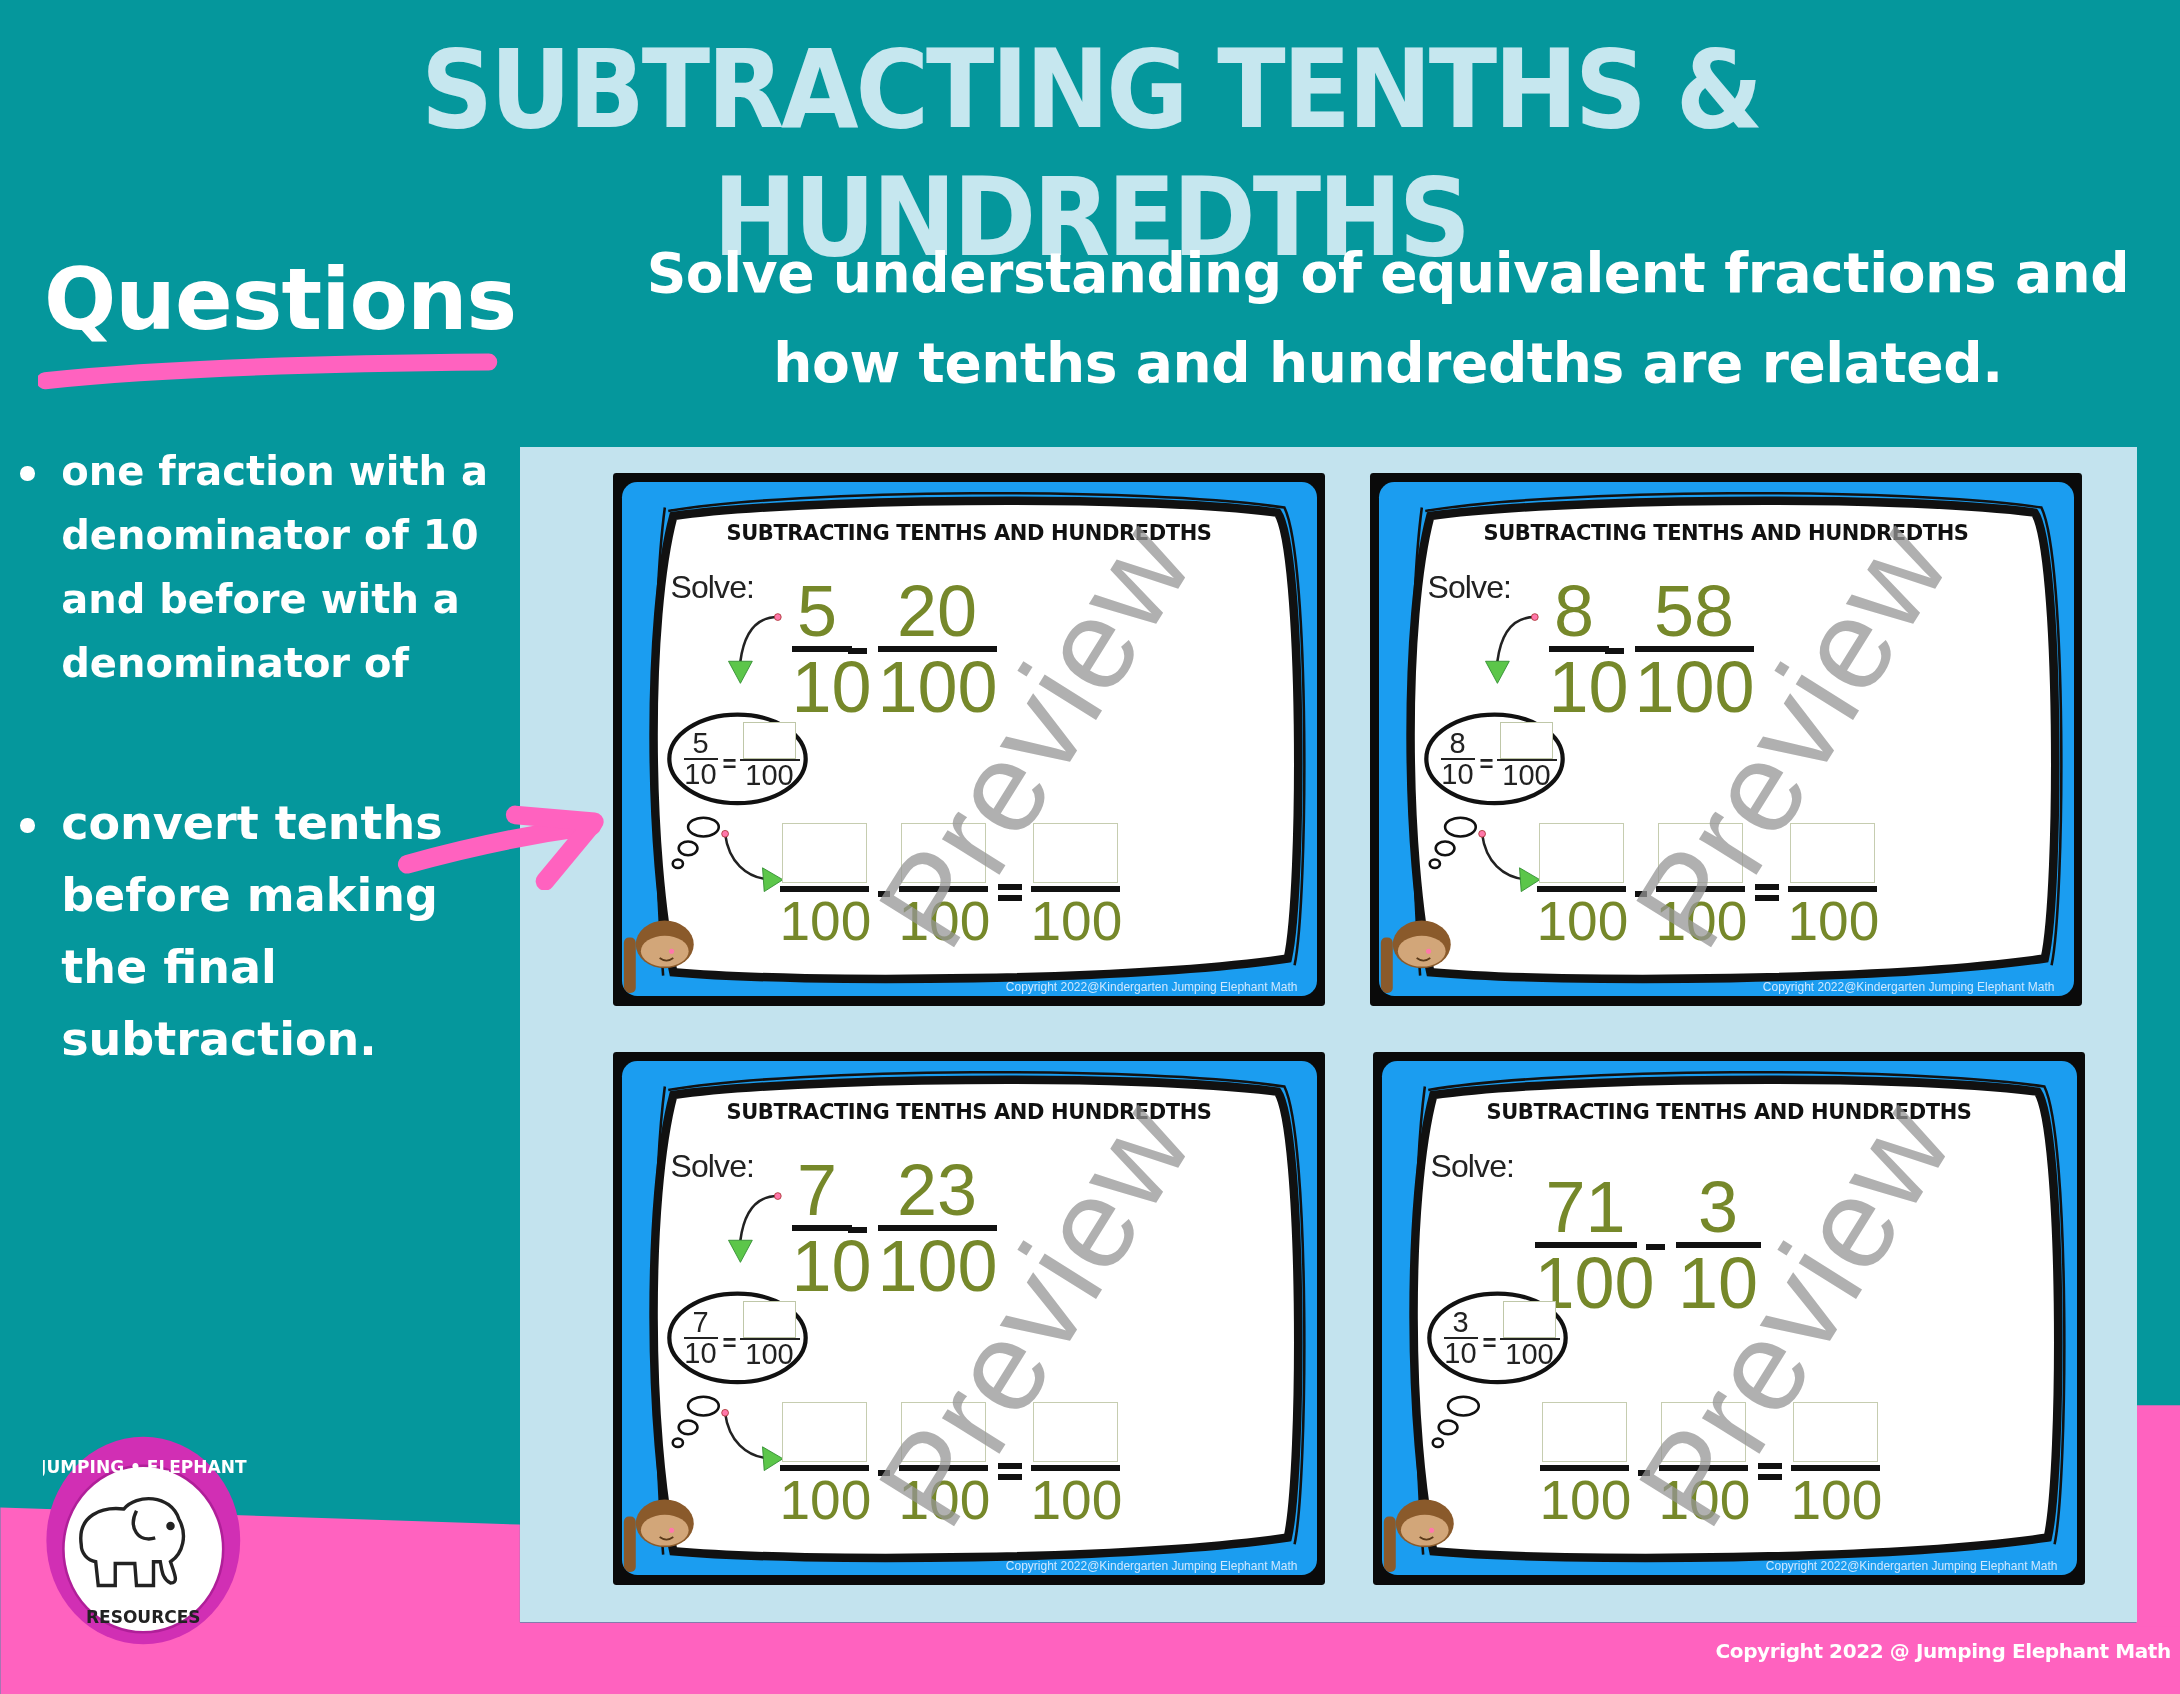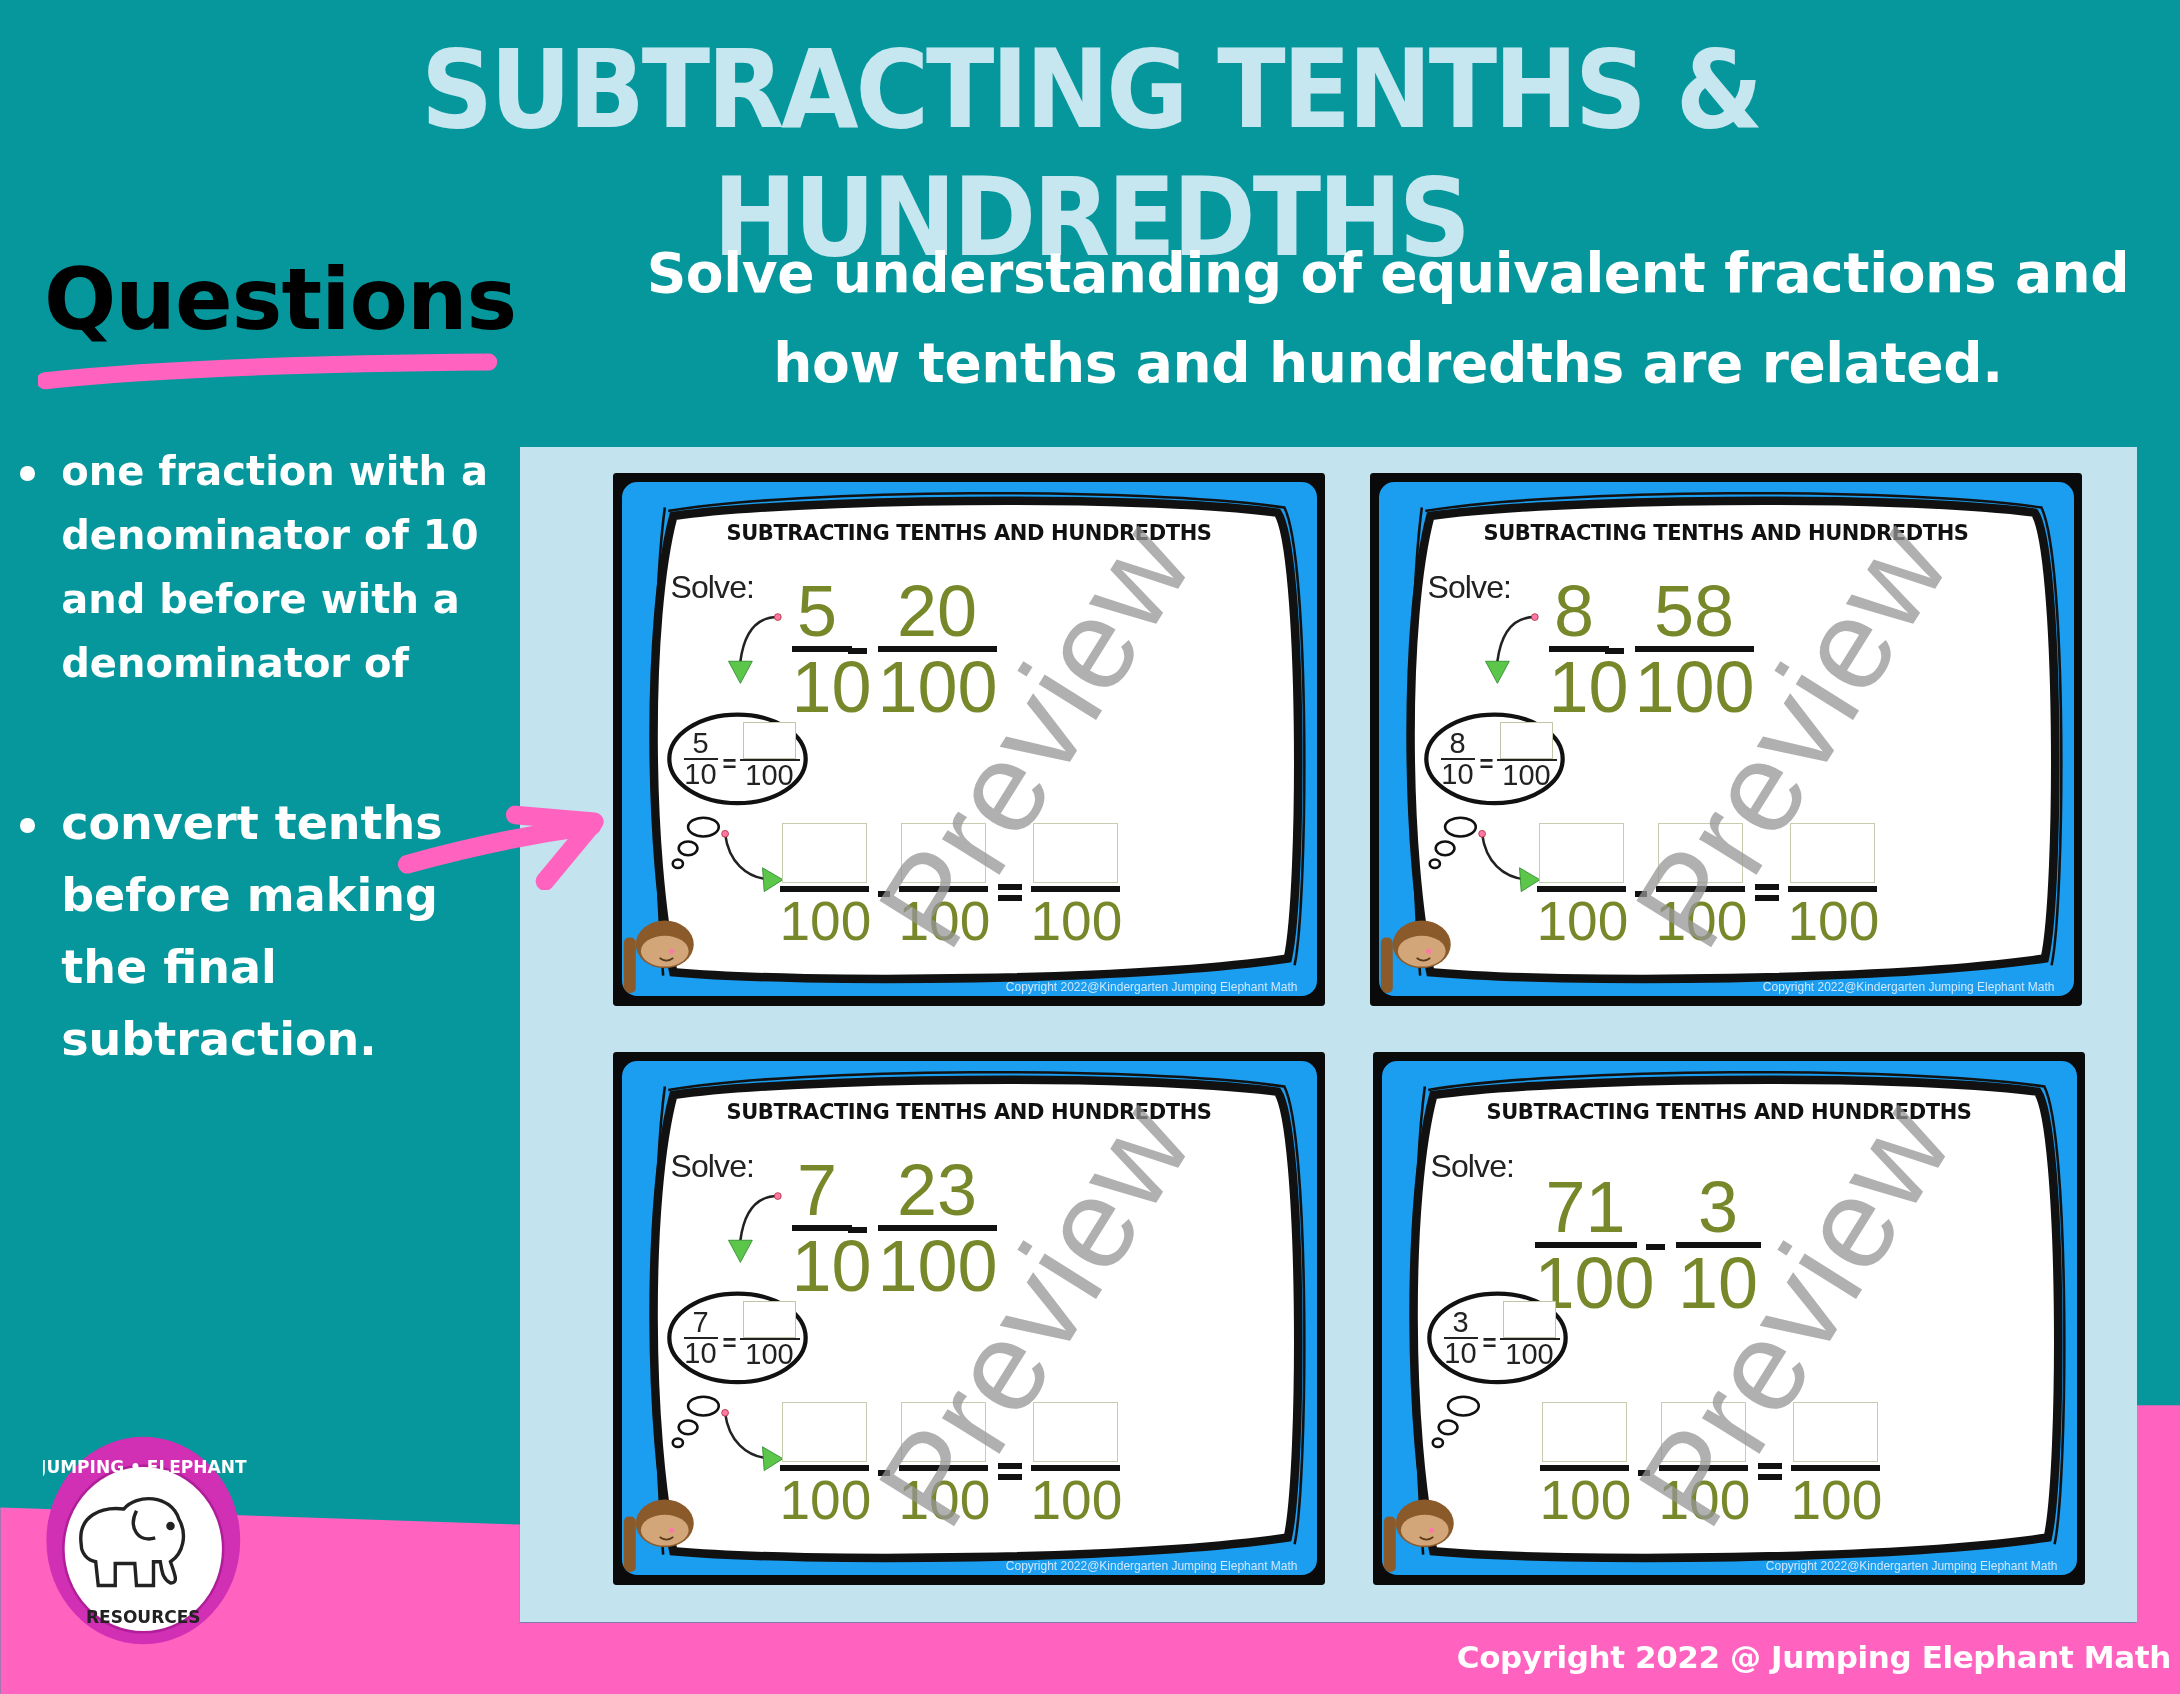--- a/index.html
+++ b/index.html
@@ -10,21 +10,21 @@
 
   .title {
     position: absolute; left: 0; top: 25.6px; width: 2181px; text-align: center;
     font-family: "DejaVu Sans", sans-serif; font-weight: bold; font-size: 109px;
     letter-spacing: -3.4px; color: #c6e7ef; transform: scaleX(0.92); transform-origin: center;
     line-height: 128px;
   }
 
   .questions-heading {
     position: absolute; left: 44px; top: 249px; font-family: "DejaVu Sans", sans-serif;
-    font-weight: bold; font-size: 85px; color: #000000; line-height: 102px; letter-spacing: -0.9px;
+    font-weight: bold; font-size: 85px; color: #ffffff; line-height: 102px; letter-spacing: -0.9px;
   }
   .underline-svg { position: absolute; left: 38px; top: 345px; }
 
   .subtitle {
     position: absolute; left: 596px; top: 228px; width: 1584px; text-align: center;
     font-family: "DejaVu Sans", sans-serif; font-weight: bold; font-size: 55px; line-height: 90px; color: #ffffff;
     letter-spacing: -0.4px;
   }
 
   .bullets { position: absolute; left: 10.2px; top: 439px; width: 503px; list-style: none; }
@@ -68,21 +68,21 @@
 
   .watermark {
     position: absolute; left: 179px; top: 179px; font-family: "Liberation Sans", sans-serif; font-size: 128px;
     color: rgba(150,150,150,0.75); transform: rotate(-58deg); transform-origin: center; letter-spacing: 1.7px; pointer-events: none;
   }
 
   .logo { position: absolute; left: 43px; top: 1434px; }
 
   .copyright {
     position: absolute; right: 10.2px; top: 1639px; font-family: "DejaVu Sans", sans-serif; font-weight: bold;
-    font-size: 31px; color: #ffffff; letter-spacing: -0.4px;
+    font-size: 20px; color: #ffffff; letter-spacing: -0.4px;
   }
 </style>
 </head>
 <body>
 
 <svg class="pink-band" width="2181" height="1694" viewBox="0 0 2560 1989">
   <polygon points="0,1770 610,1790 610,1905 2560,1905 2560,1989 0,1989" fill="#ff62bf"></polygon>
   <rect x="2508" y="1650" width="52" height="260" fill="#ff62bf"></rect>
 </svg>
 

